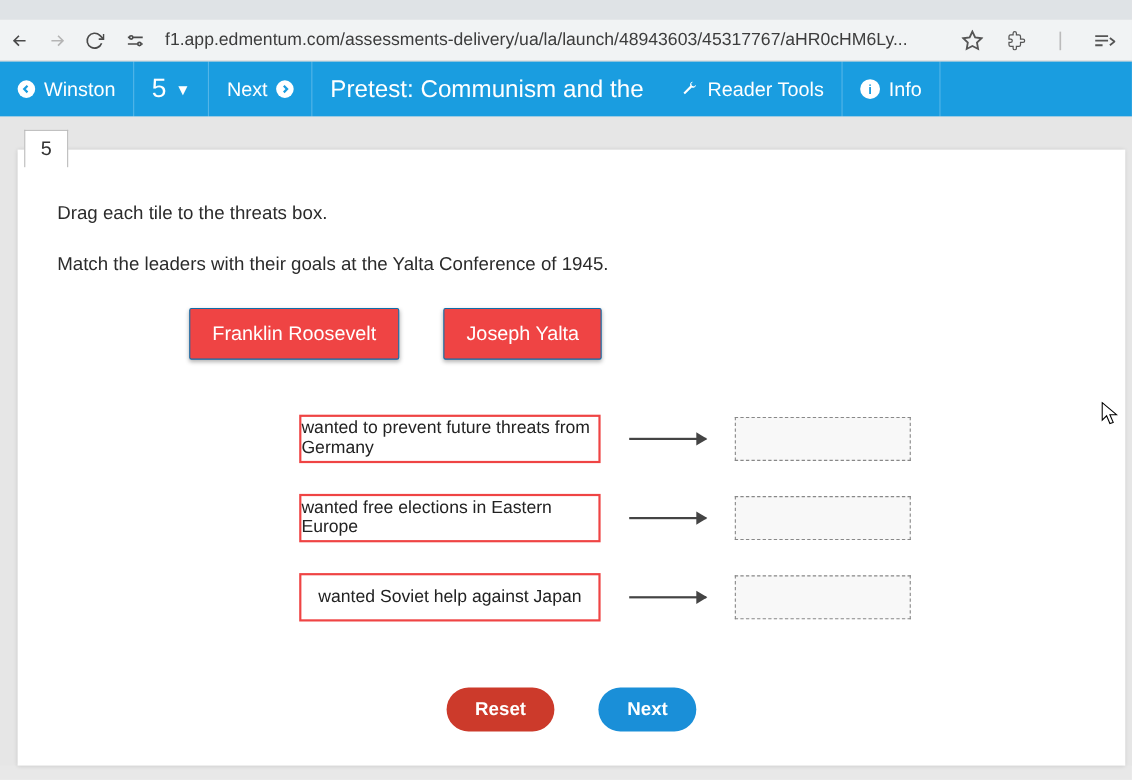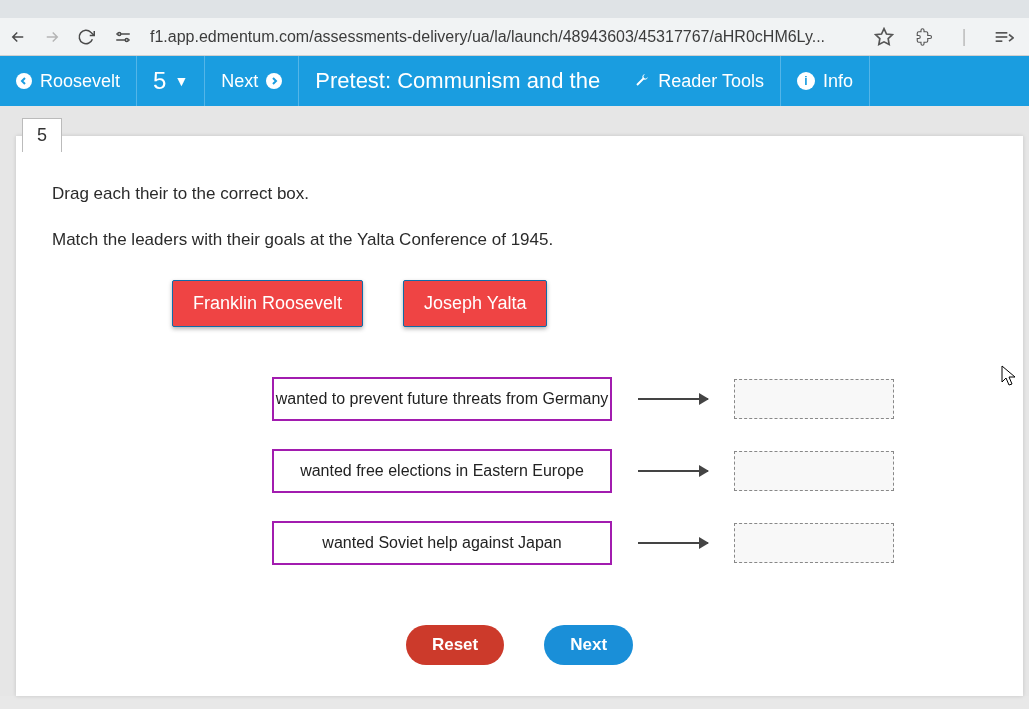--- a/index.html
+++ b/index.html
@@ -133,23 +133,23 @@
     flex-direction: column;
     gap: 28px;
     margin-left: 220px;
   }
   .row {
     display: flex;
     align-items: center;
     gap: 26px;
   }
   .goal {
-    width: 340px;
+    width: 274px;
     height: 44px;
-    border: 2px solid #a21caf;
+    border: 2px solid #ef4444;
     display: flex;
     align-items: center;
     justify-content: center;
     font-size: 16px;
     color: #222;
     background: #fff;
   }
   .arrow {
     width: 70px; height: 2px;
     background: #444;
@@ -251,21 +251,21 @@
   </div>
 </div>
 
 <div class="app-bar">
   <div class="app-item">
     <span class="circle sm">
       <svg width="10" height="10" viewBox="0 0 10 10">
           <path d="M6 2L3 5l3 3" stroke="#1a9de0" stroke-width="2" fill="none"></path>
         </svg>
     </span>
-    <span>Roosevelt</span>
+    <span>Winston</span>
   </div>
   <div class="app-item qnum">
     <span>5</span>
     <span class="chev">▼</span>
   </div>
   <div class="app-item">
     <span>Next</span>
     <span class="circle sm">
       <svg width="10" height="10" viewBox="0 0 10 10">
           <path d="M4 2l3 3-3 3" stroke="#1a9de0" stroke-width="2" fill="none"></path>
@@ -290,21 +290,21 @@
   <div class="app-item noborder">
     
     
   </div>
 </div>
 
 <div class="stage">
   <div class="card">
     <div class="qtab">5</div>
     <div class="card-inner">
-      <div class="instr">Drag each their to the correct box.</div>
+      <div class="instr">Drag each tile to the threats box.</div>
       <div class="prompt">Match the leaders with their goals at the Yalta Conference of 1945.</div>
 
       <div class="tiles">
         <div class="tile">Franklin Roosevelt</div>
         <div class="tile">Joseph Yalta</div>
       </div>
 
       <div class="rows">
         <div class="row">
           <div class="goal">wanted to prevent future threats from Germany</div>

